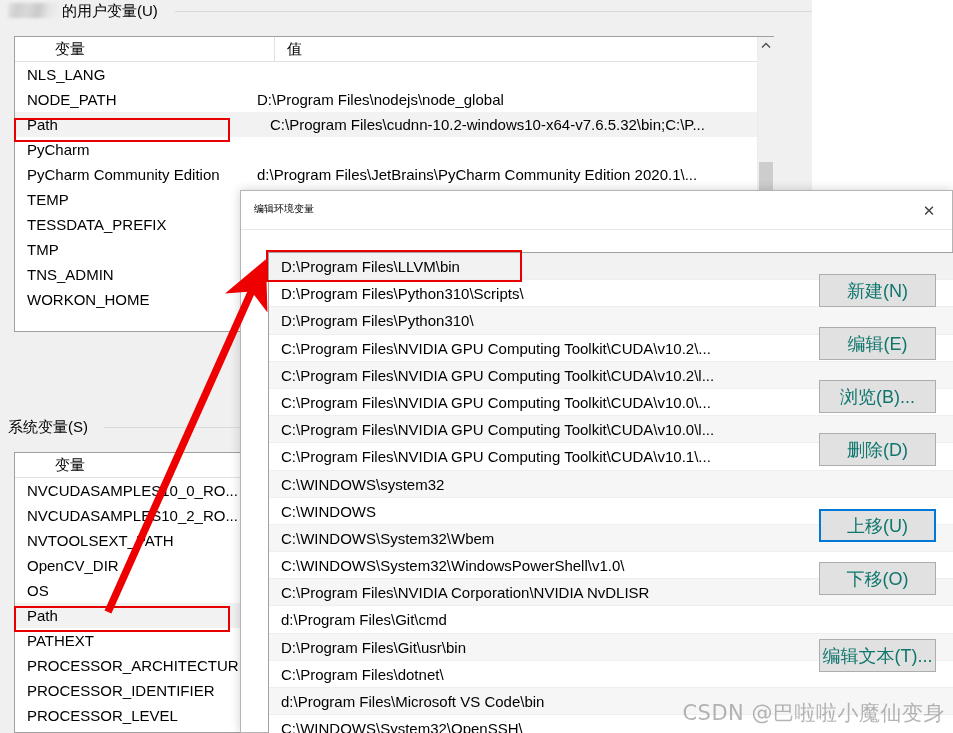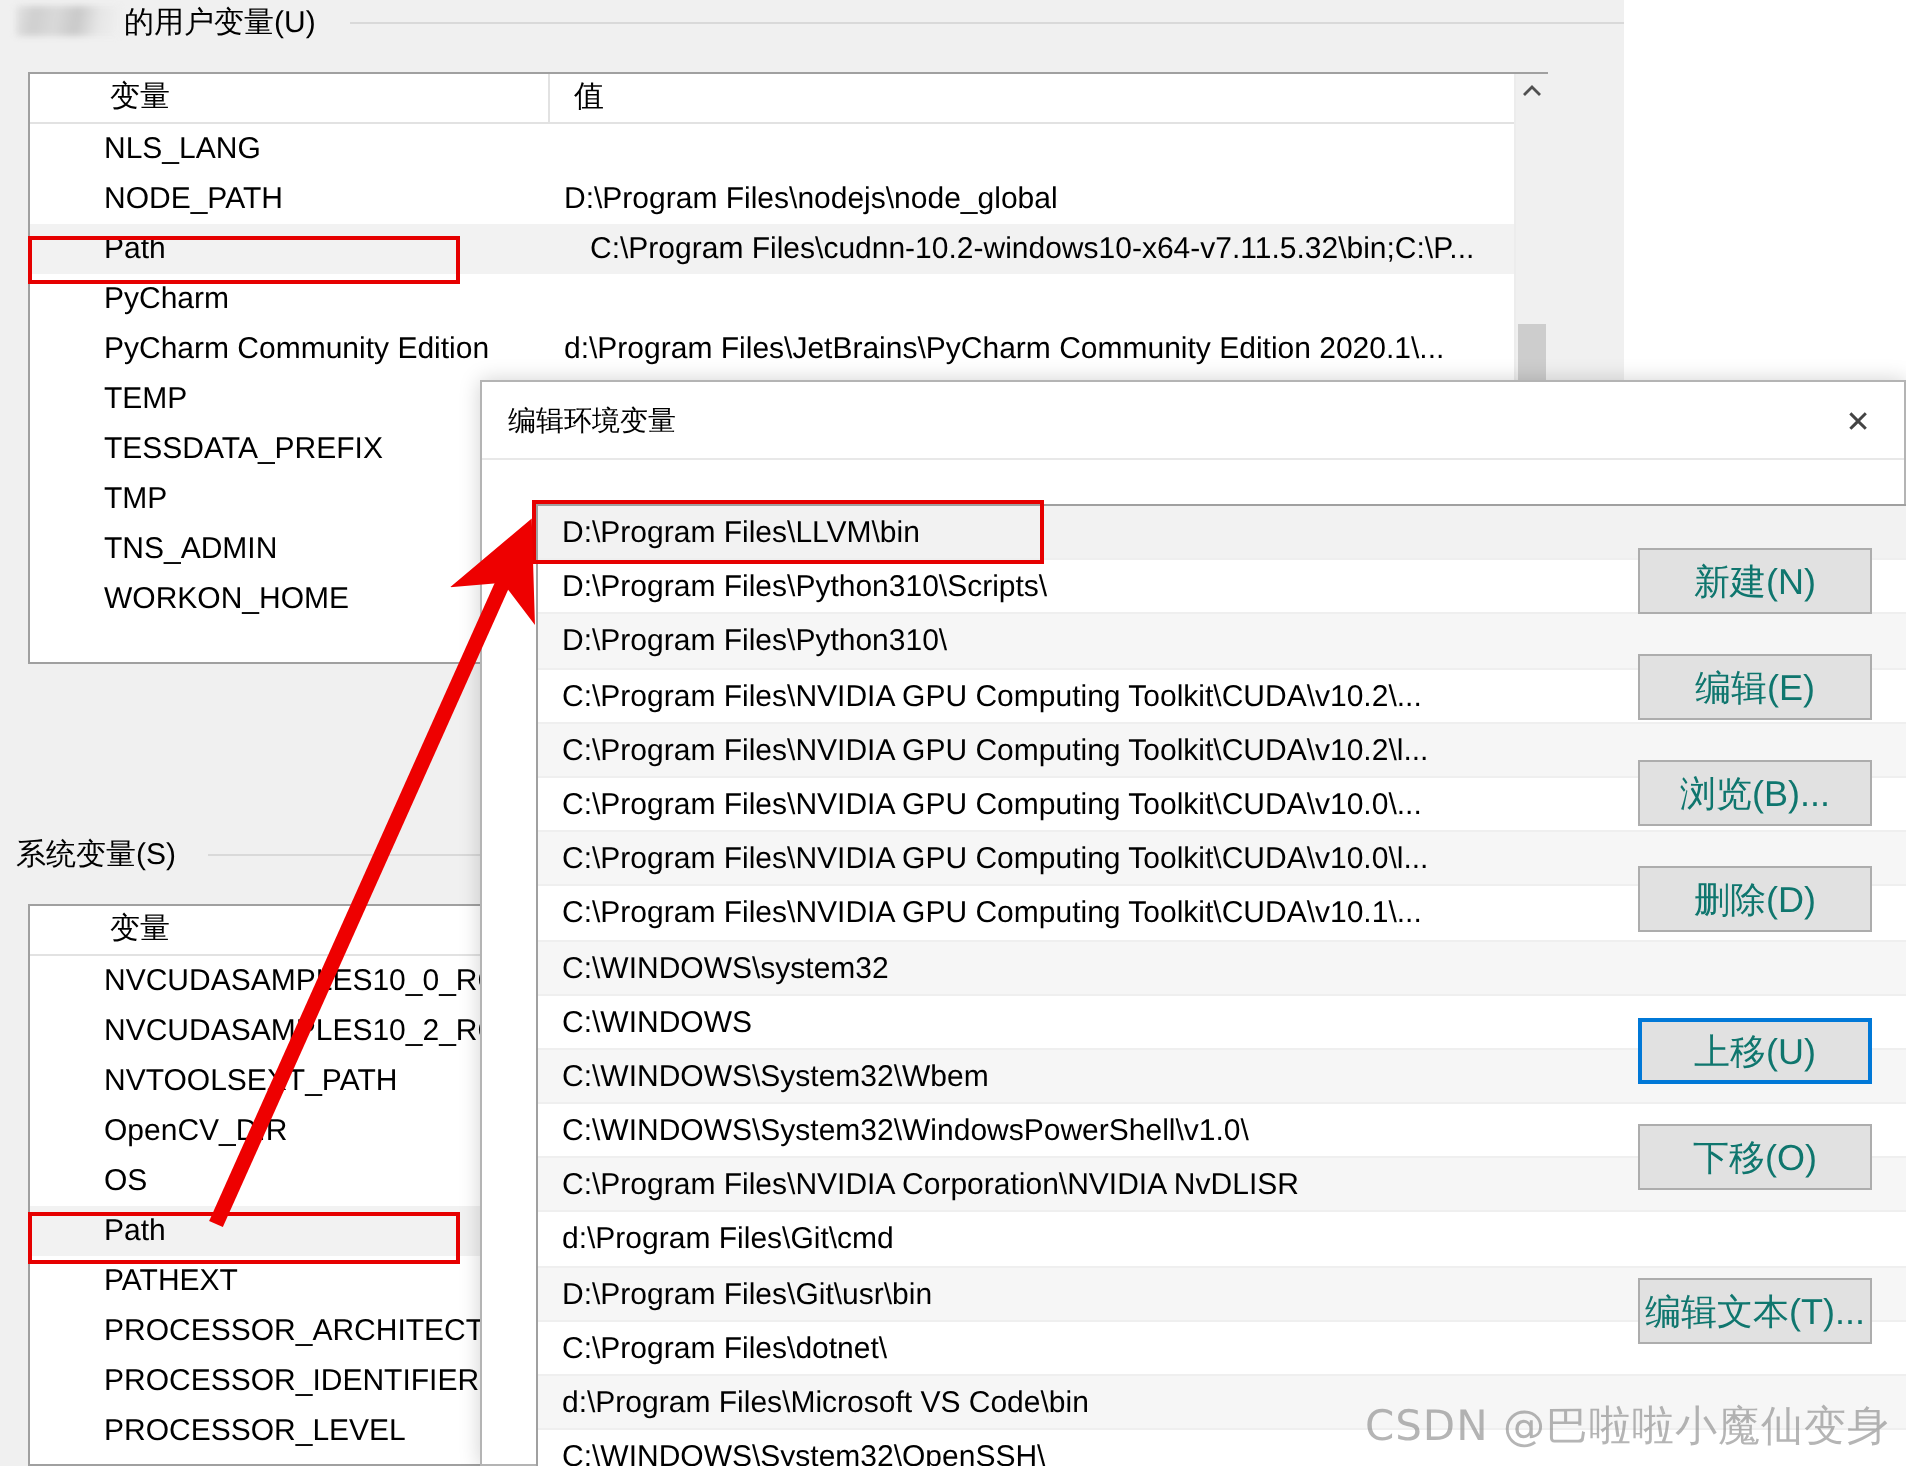--- a/index.html
+++ b/index.html
@@ -76,21 +76,20 @@
   .lv-head .col.c1 { width: 232px; border-right: 1px solid #e2e2e2; height: 100%; line-height: 24px; margin-left: 28px;}
   .lv-head .col.c2 { flex: 1; height: 100%; line-height: 24px; }
 
   .lv-row {
     display: flex;
     height: 25px;
     align-items: center;
     font-size: 15px;
     color: #000;
     white-space: nowrap;
-    padding-left: 25px;
   }
   .lv-row .cell1 {
     width: 232px;
     padding-left: 12px;
     overflow: hidden;
     text-overflow: clip;
     height: 25px;
     line-height: 25px;
   }
   .lv-row .cell2 {
@@ -132,21 +131,21 @@
   }
   .dlg-titlebar {
     position: relative;
     height: 39px;
     background: #ffffff;
     border-bottom: 1px solid #e8e8e8;
   }
   .dlg-title {
     position: absolute;
     left: 13px; top: 11px;
-    font-size: 14px;
+    font-size: 10px;
     color: #000;
   }
   .dlg-close {
     position: absolute;
     right: 0; top: 0;
     width: 46px; height: 39px;
     display: flex; align-items: center; justify-content: center;
     color: #444; font-size: 15px;
     font-family: "DejaVu Sans", sans-serif;
   }
@@ -242,21 +241,21 @@
       <div id="user-rows">
           <div class="lv-row">
             <div class="cell1">NLS_LANG</div>
           </div>
           <div class="lv-row">
             <div class="cell1">NODE_PATH</div>
             <div class="cell2">D:\Program Files\nodejs\node_global</div>
           </div>
           <div class="lv-row alt">
             <div class="cell1">Path</div>
-            <div class="cell2">C:\Program Files\cudnn-10.2-windows10-x64-v7.11.5.32\bin;C:\P...</div>
+            <div class="cell2">C:\Program Files\cudnn-10.2-windows10-x64-v7.6.5.32\bin;C:\P...</div>
           </div>
           <div class="lv-row">
             <div class="cell1">PyCharm</div>
           </div>
           <div class="lv-row">
             <div class="cell1">PyCharm Community Edition</div>
             <div class="cell2">d:\Program Files\JetBrains\PyCharm Community Edition 2020.1\...</div>
           </div>
           <div class="lv-row">
             <div class="cell1">TEMP</div>

